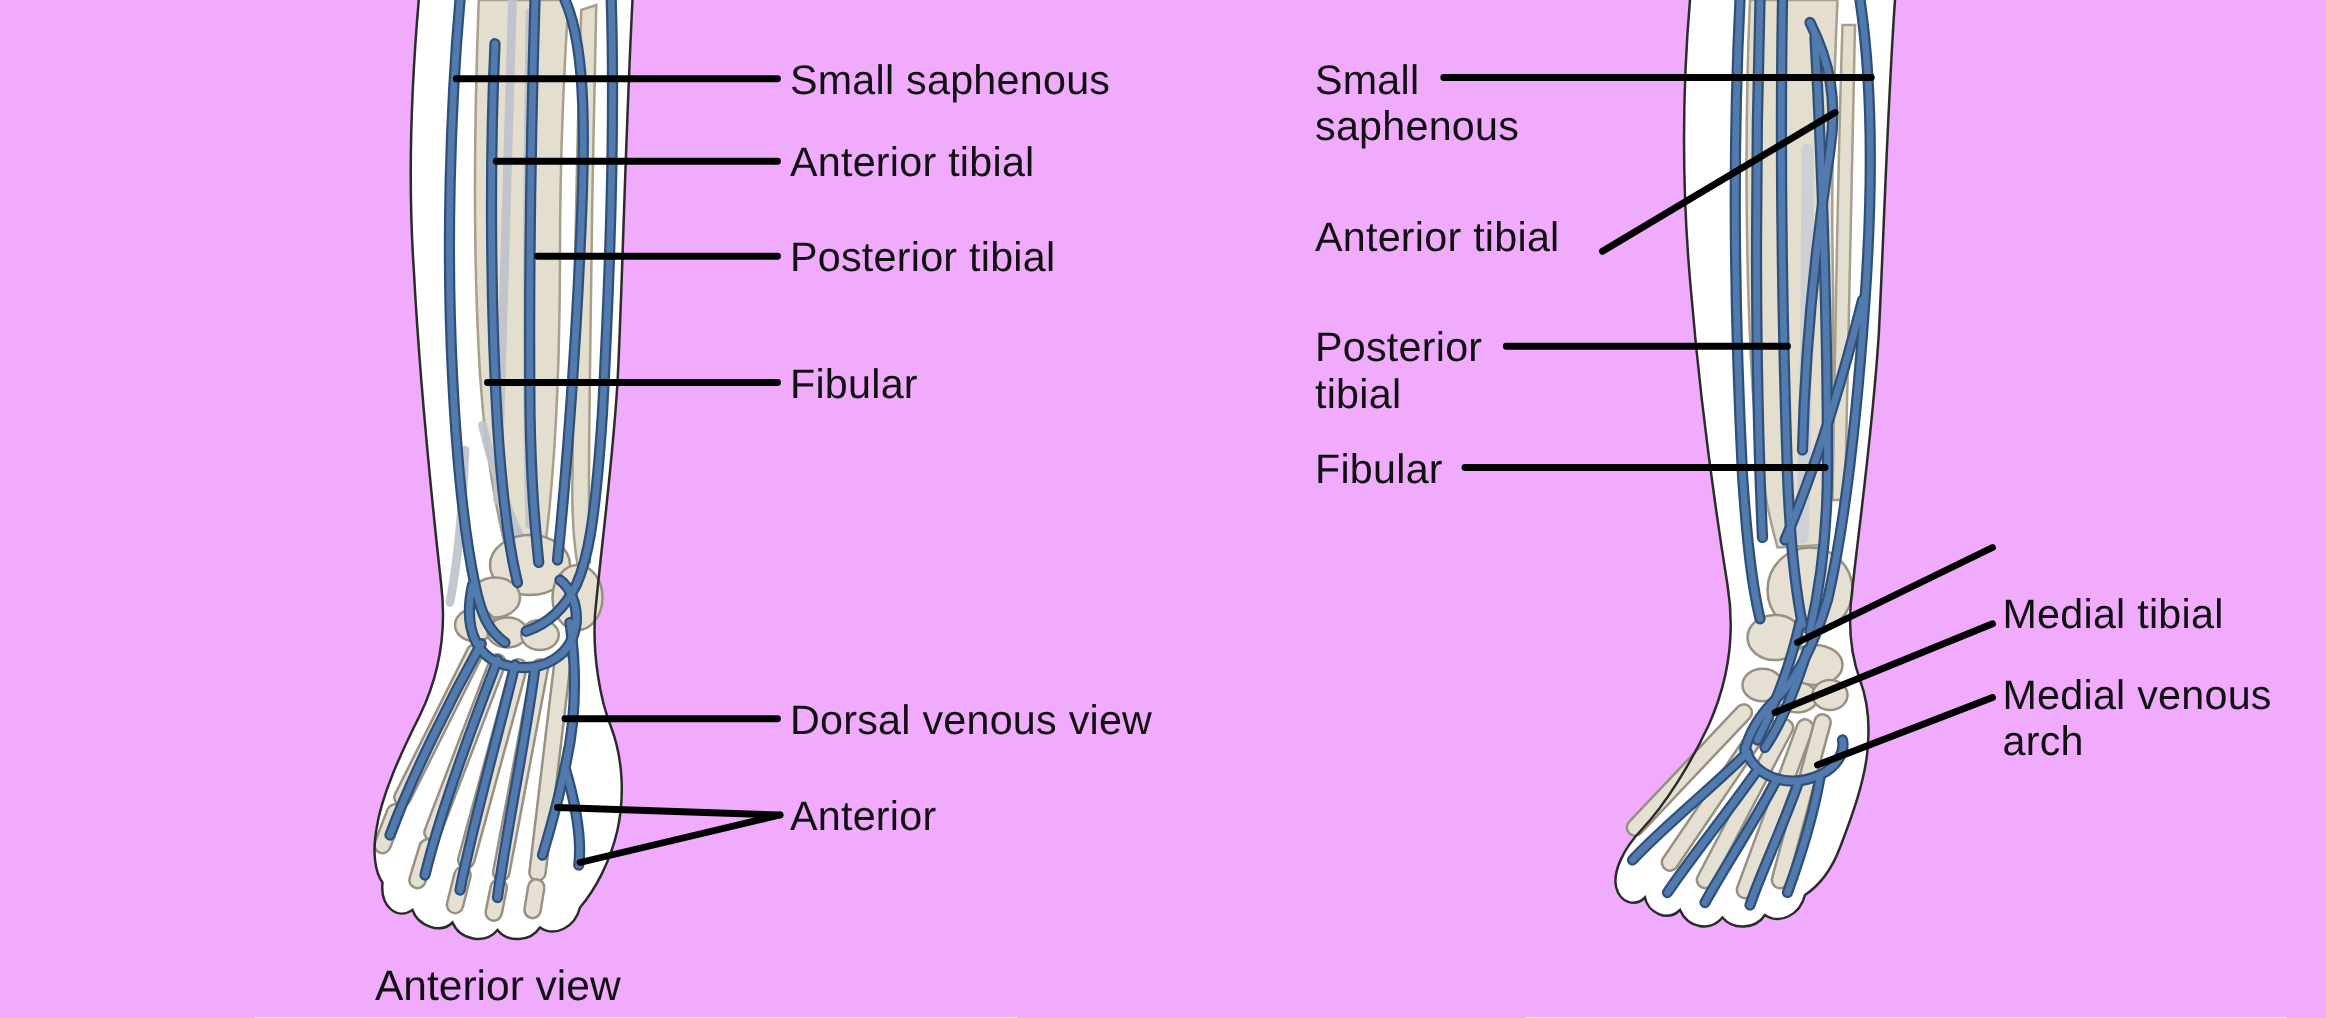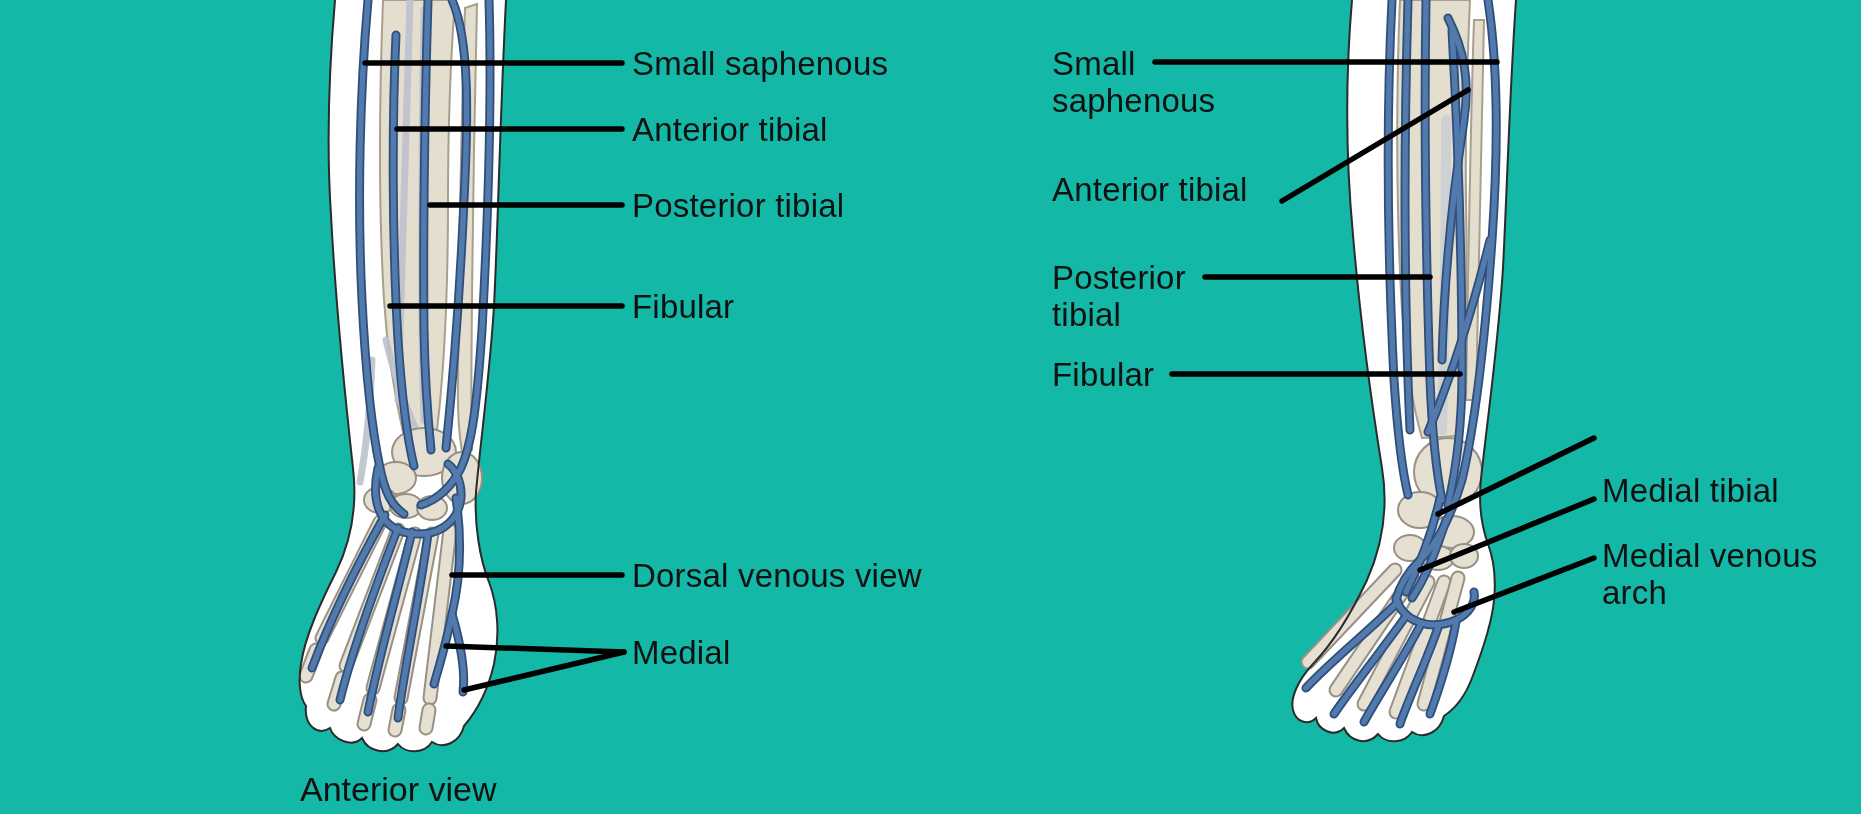--- a/index.html
+++ b/index.html
@@ -1,19 +1,19 @@
 <!DOCTYPE html>
 <html><head>
 <meta charset="utf-8">
 <style>
   html,body{margin:0;padding:0;background:#ffffff;}
   .stage{
     position:relative;
     width:1861px;height:814px;
-    background:#14b8a6;
+    background:#f0abfc;
     font-family:"Liberation Sans","DejaVu Sans",sans-serif;
     color:#111111;
     overflow:hidden;
   }
   .art{position:absolute;left:0;top:0;}
   .lbl{
     position:absolute;
     font-size:33px;
     line-height:37px;
     letter-spacing:0.2px;
@@ -250,21 +250,21 @@
       <path class="leader" d="M1594,499 L1420,570"></path>
       <path class="leader" d="M1594,558 L1454,612"></path>
     </g>
   </svg>
 
   <div class="lbl" style="left:632px;top:45px;">Small saphenous</div>
   <div class="lbl" style="left:632px;top:111px;">Anterior tibial</div>
   <div class="lbl" style="left:632px;top:187px;">Posterior tibial</div>
   <div class="lbl" style="left:632px;top:288px;">Fibular</div>
   <div class="lbl" style="left:632px;top:557px;">Dorsal venous view</div>
-  <div class="lbl" style="left:632px;top:634px;">Medial</div>
+  <div class="lbl" style="left:632px;top:634px;">Anterior</div>
   <div class="caption" style="left:300px;top:770px;">Anterior view</div>
 
   <div class="lbl wrap" style="left:1052px;top:45px;width:185px;">Small saphenous</div>
   <div class="lbl" style="left:1052px;top:171px;">Anterior tibial</div>
   <div class="lbl wrap" style="left:1052px;top:259px;width:160px;">Posterior tibial</div>
   <div class="lbl" style="left:1052px;top:356px;">Fibular</div>
   <div class="lbl" style="left:1602px;top:472px;">Medial tibial</div>
   <div class="lbl wrap" style="left:1602px;top:537px;width:235px;">Medial venous arch</div>
 
 </div>

